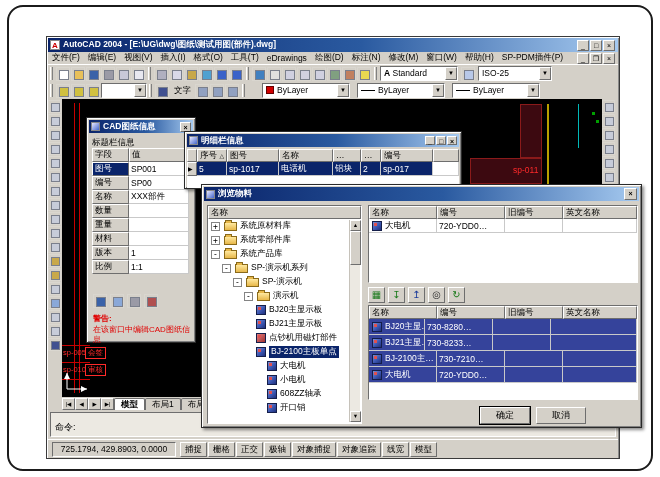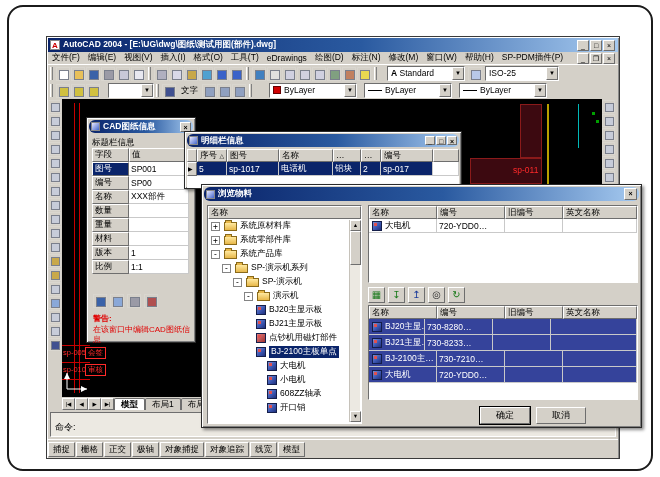--- a/index.html
+++ b/index.html
@@ -17,21 +17,21 @@
 .appico{width:10px;height:10px;background:#fff;border:1px solid #888;color:#c00;font-weight:bold;font-size:8px;line-height:9px;text-align:center;margin:0 3px 0 2px;flex:none;}
 #menubar{left:48px;top:52px;width:570px;height:13px;background:#d4d0c8;display:flex;align-items:center;border-bottom:1px solid #fff;}
 #menubar .mi{padding:0 4px;font-size:8.5px;white-space:nowrap;}
 #menubar .sp{flex:1;}
 .toolrow{left:48px;width:570px;height:17px;background:#d4d0c8;display:flex;align-items:center;}
 .grip{width:3px;height:13px;border-left:1px solid #fff;border-right:1px solid #808080;margin:0 3px 0 2px;flex:none;}
 .ti{position:relative;width:14px;height:14px;background:#d4d0c8;flex:none;margin-right:1px;border:1px solid #d9d6cf;}
 .ti::after{content:"";position:absolute;left:2px;top:2px;width:8px;height:8px;background:var(--c,#c7ccd9);border:1px solid #7a7f8c;}
 .vti{position:relative;width:13px;height:13px;background:#d4d0c8;margin:1px 0;border:1px solid #dad7d0;}
 .vti::after{content:"";position:absolute;left:2px;top:2px;width:7px;height:7px;background:var(--c,#c7ccd9);border:1px solid #7a7f8c;}
-.combo{position:relative;height:15px;background:#fff;border:1px solid;border-color:#6e6e6e #fff #fff #6e6e6e;font-size:8.5px;line-height:13px;padding:0 14px 0 3px;white-space:nowrap;flex:none;margin-left:7px;}
+.combo{position:relative;height:15px;background:#fff;border:1px solid;border-color:#6e6e6e #fff #fff #6e6e6e;font-size:8.5px;line-height:13px;padding:0 14px 0 3px;white-space:nowrap;flex:none;}
 .combo .arr{position:absolute;right:0;top:0;width:12px;height:13px;background:#d4d0c8;border:1px solid;border-color:#fff #6e6e6e #6e6e6e #fff;text-align:center;line-height:11px;font-size:6px;color:#000;}
 .swatch{display:inline-block;width:8px;height:8px;background:#d00000;border:1px solid #600;vertical-align:-1px;margin-right:3px;}
 .dash{display:inline-block;width:14px;height:1px;background:#000;vertical-align:2px;margin-right:3px;}
 #ltb{left:48px;top:99px;width:15px;height:298px;background:#d4d0c8;}
 #rtb{left:602px;top:99px;width:16px;height:298px;background:#d4d0c8;}
 #canvas{left:62px;top:99px;width:540px;height:298px;background:#000;overflow:hidden;}
 .rl{position:absolute;background:#c80000;}
 .ylw{position:absolute;background:#b8a000;}
 .cyn{position:absolute;background:#00b8b8;}
 .grn{position:absolute;background:#00a000;}
@@ -46,21 +46,21 @@
 .hscroll .sbtn{width:12px;height:12px;font-size:6px;line-height:10px;text-align:center;flex:none;}
 .hscroll .track{flex:1;background:#ece9e2;border:1px solid #c6c2ba;position:relative;}
 .hscroll .thumb{position:absolute;left:0;top:0;width:70px;height:10px;}
 #cmd{left:48px;top:410px;width:570px;height:29px;background:#d4d0c8;padding:2px;}
 #cmd .inner{width:100%;height:100%;border:1px solid;border-color:#6e6e6e #fff #fff #6e6e6e;background:#ece9e2;position:relative;}
 #cmd .prompt{position:absolute;left:4px;bottom:2px;font-size:9px;}
 #status{left:48px;top:439px;width:570px;height:19px;background:#d4d0c8;display:flex;align-items:center;border-top:1px solid #fff;}
 #status .coords{width:124px;height:15px;line-height:13px;text-align:center;font-size:8.5px;margin:0 4px 0 4px;border:1px solid;border-color:#6e6e6e #fff #fff #6e6e6e;background:#d4d0c8;flex:none;}
 #status .sbt{height:15px;line-height:13px;padding:0 4px;font-size:8.5px;margin-right:1px;flex:none;}
 .dlg{position:absolute;background:#d4d0c8;border:1px solid #2a2a2a;box-shadow:inset 1px 1px 0 #fff,inset -1px -1px 0 #808080,2px 2px 3px rgba(0,0,0,.45);}
-.dtitle{height:13px;margin:2px;display:flex;align-items:center;color:#fff;font-size:8.5px;font-weight:bold;white-space:nowrap;overflow:hidden;border-radius:6px;}
+.dtitle{height:13px;margin:2px;display:flex;align-items:center;color:#fff;font-size:8.5px;font-weight:bold;white-space:nowrap;overflow:hidden;}
 .dtitle .dico{width:9px;height:9px;background:#fff;border:1px solid #888;margin:0 3px 0 2px;flex:none;background:linear-gradient(135deg,#e8e8ff,#4466cc);}
 .dtitle .flx{flex:1;overflow:hidden;}
 .trow{display:flex;}
 .hcell{background:#d4d0c8;border:1px solid;border-color:#fff #6e6e6e #6e6e6e #fff;padding:0 2px;overflow:hidden;white-space:nowrap;flex:none;font-size:8.5px;}
 .cell{background:#fff;border-right:1px solid #c9c9c9;border-bottom:1px solid #c9c9c9;padding:0 2px;overflow:hidden;white-space:nowrap;flex:none;font-size:8.5px;display:flex;align-items:center;}
 .bsel{background:#0a246a !important;color:#fff !important;}
 .rowsel{background:#35439b;color:#fff;}
 .titem{height:14px;display:flex;align-items:center;white-space:nowrap;font-size:8.5px;}
 .exp{display:inline-block;width:9px;height:9px;background:#fff;border:1px solid #848484;font-size:8px;line-height:7px;text-align:center;margin-right:3px;flex:none;font-family:"DejaVu Sans Mono",monospace;}
 .folder{position:relative;display:inline-block;width:13px;height:9px;margin:0 3px 0 1px;background:linear-gradient(#ffe9a0,#e8b84a);border:1px solid #8a6a1a;flex:none;}
@@ -245,20 +245,21 @@
   </span>
 </div>
 
 <div id="cmd" class="abs">
   <div class="inner">
         <span class="prompt">命令:</span>
       </div>
 </div>
 
 <div id="status" class="abs">
+  <span class="coords">725.1794, 429.8903, 0.0000</span>
   <span class="sbt rz">捕捉</span>
   <span class="sbt rz">栅格</span>
   <span class="sbt rz">正交</span>
   <span class="sbt rz">极轴</span>
   <span class="sbt rz">对象捕捉</span>
   <span class="sbt rz">对象追踪</span>
   <span class="sbt rz">线宽</span>
   <span class="sbt rz">模型</span>
 </div>
 

